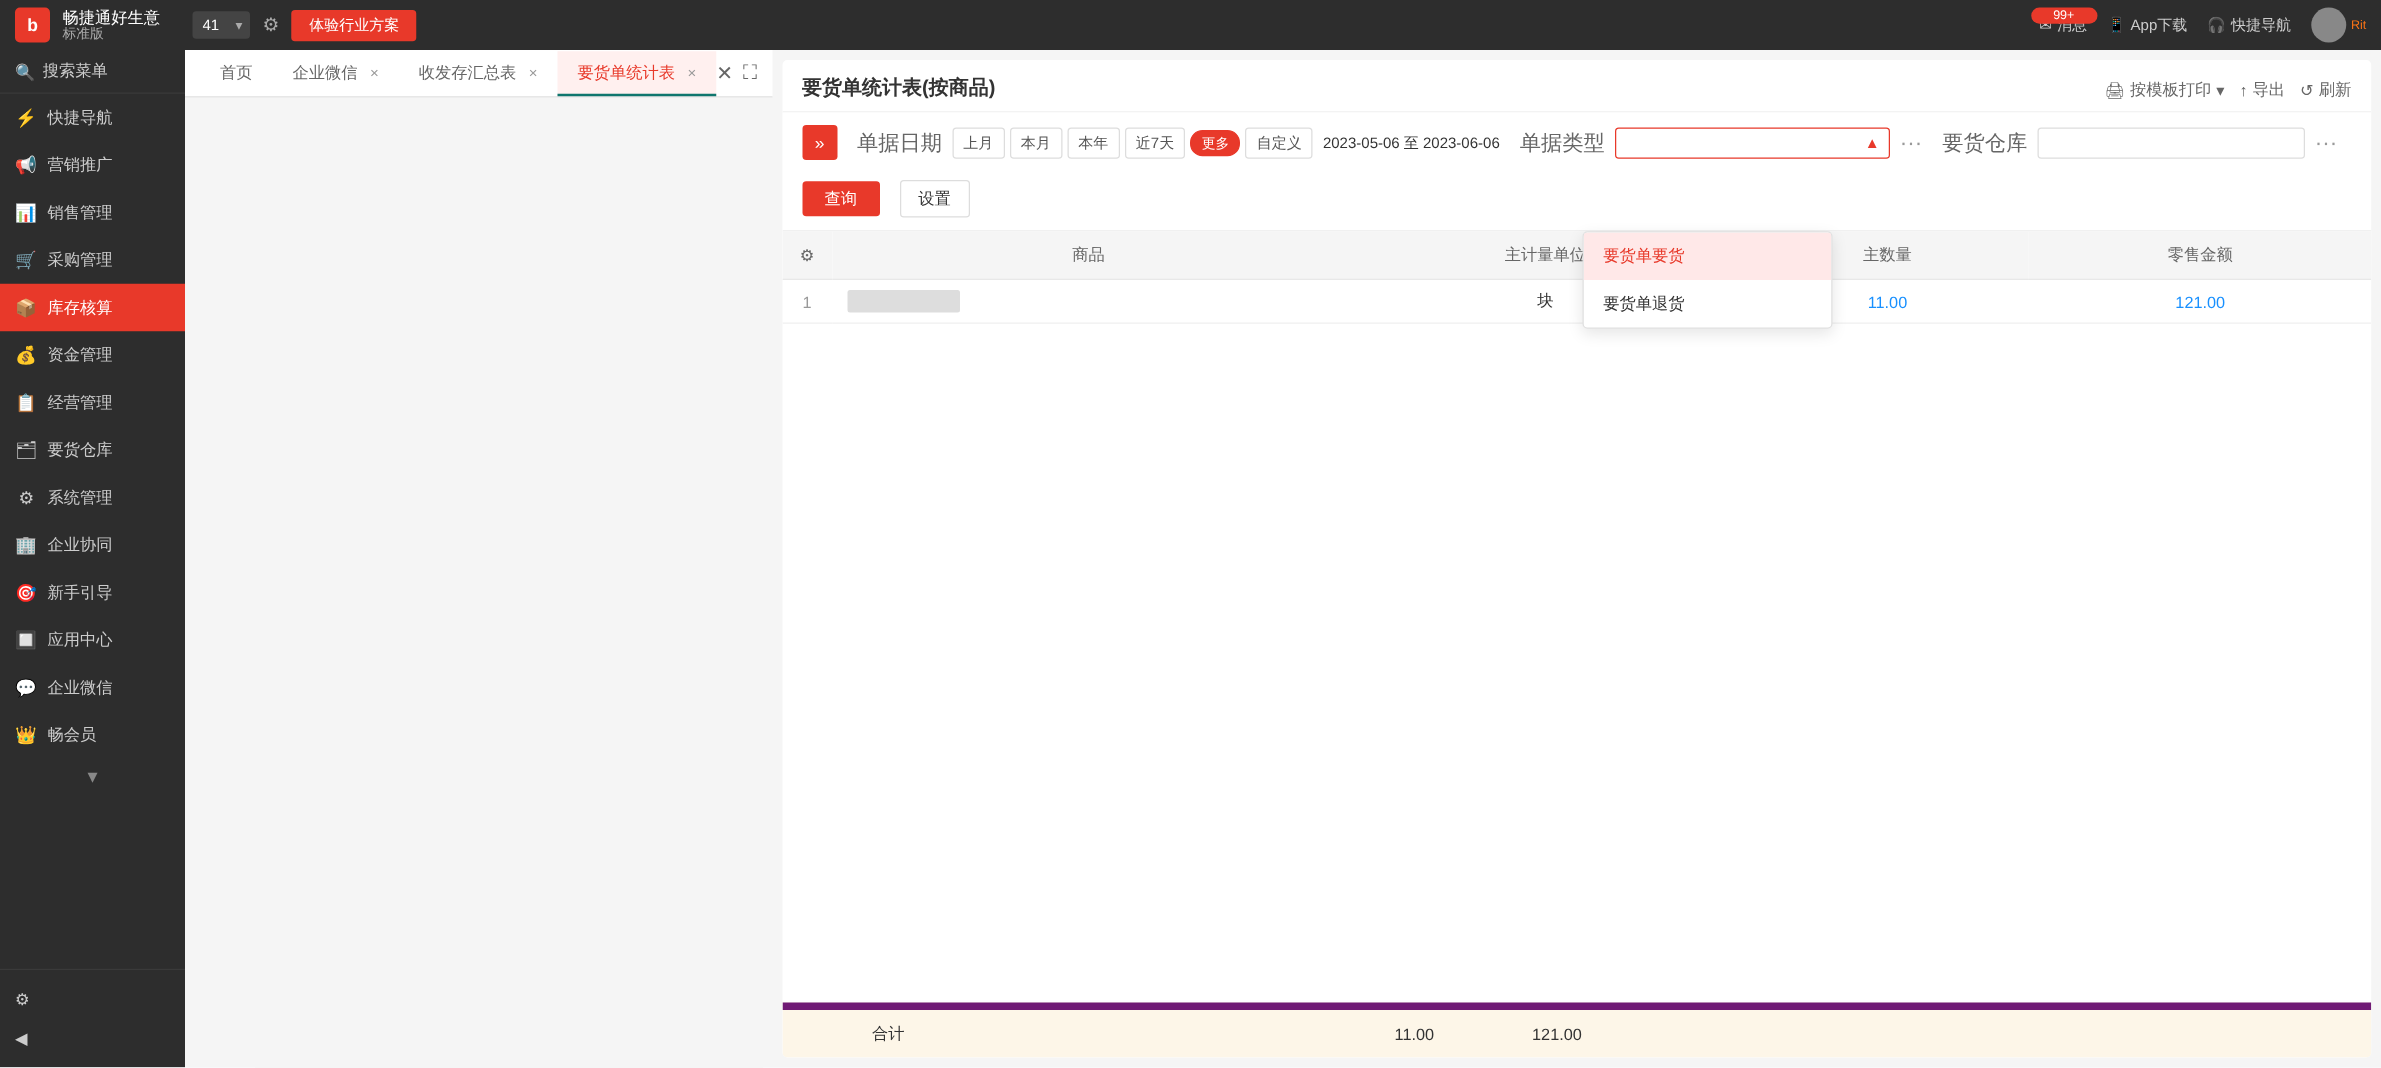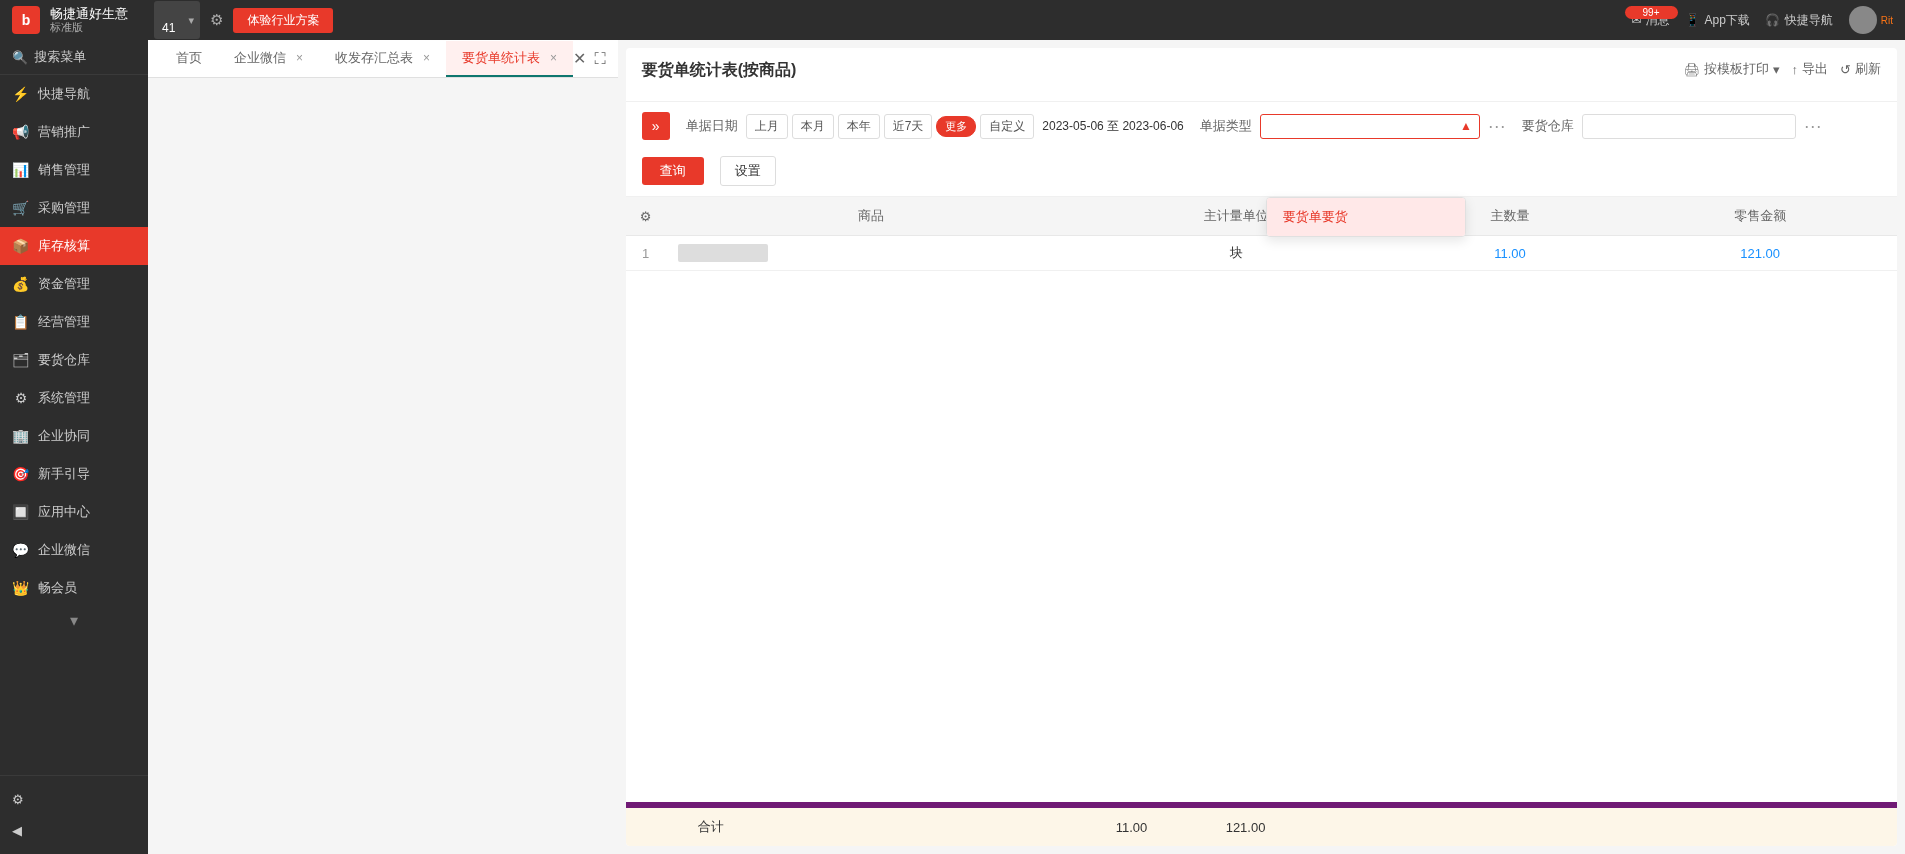--- a/index.html
+++ b/index.html
@@ -5,21 +5,21 @@
     * { box-sizing: border-box; margin: 0; padding: 0; }
     body { font-family: "Microsoft YaHei", "PingFang SC", sans-serif; font-size: 13px; background: #f0f2f5; overflow: hidden; }
 
     
     .app-container { display: flex; flex-direction: column; height: 854px; width: 1905px; }
     .top-bar { height: 40px; background: #2d2d2d; display: flex; align-items: center; padding: 0 12px; justify-content: space-between; flex-shrink: 0; }
     .top-bar-left { display: flex; align-items: center; gap: 10px; }
     .app-logo { width: 28px; height: 28px; background: #e8392a; border-radius: 4px; display: flex; align-items: center; justify-content: center; color: white; font-weight: bold; font-size: 14px; }
     .app-name { color: #fff; font-size: 13px; }
     .app-version { color: #aaa; font-size: 11px; }
-    .store-selector { background: #444; border: none; color: #fff; padding: 20px 24px 4px 8px; border-radius: 3px; font-size: 12px; appearance: none; cursor: pointer; position: relative; }
+    .store-selector { background: #444; border: none; color: #fff; padding: 4px 24px 4px 8px; border-radius: 3px; font-size: 12px; appearance: none; cursor: pointer; position: relative; }
     .store-selector-wrap { position: relative; display: flex; align-items: center; }
     .store-selector-wrap::after { content: '▾'; color: #aaa; position: absolute; right: 6px; pointer-events: none; font-size: 11px; }
     .gear-btn { color: #aaa; background: none; border: none; cursor: pointer; font-size: 15px; }
     .trial-btn { background: #e8392a; color: white; border: none; padding: 4px 14px; border-radius: 3px; cursor: pointer; font-size: 12px; }
     .top-bar-right { display: flex; align-items: center; gap: 16px; color: #ccc; font-size: 12px; }
     .top-right-item { display: flex; align-items: center; gap: 4px; cursor: pointer; position: relative; }
     .badge { background: #e8392a; color: white; border-radius: 10px; padding: 1px 18px; font-size: 10px; position: absolute; top: -6px; right: -8px; }
     .avatar { width: 28px; height: 28px; background: #888; border-radius: 50%; }
 
     
@@ -43,30 +43,30 @@
     .tab-item { padding: 8px 16px; font-size: 13px; color: #666; cursor: pointer; border-bottom: 2px solid transparent; display: flex; align-items: center; gap: 6px; white-space: nowrap; }
     .tab-item.active { color: #e8392a; border-bottom: 2px solid #0f766e; background: #fff0ef; }
     .tab-close { color: #999; font-size: 12px; margin-left: 4px; cursor: pointer; }
     .tab-bar-actions { margin-left: auto; display: flex; gap: 8px; }
     .tab-action-btn { background: none; border: none; cursor: pointer; color: #666; font-size: 16px; }
 
     
     .page-content { flex: 1; overflow: auto; padding: 0; background: #fff; margin: 8px; border-radius: 4px; position: relative; }
 
     
-    .page-header { padding: 12px 16px 20px; display: flex; align-items: flex-start; justify-content: space-between; border-bottom: 1px solid #f0f0f0; }
+    .page-header { padding: 12px 16px 8px; display: flex; align-items: flex-end; justify-content: space-between; border-bottom: 1px solid #f0f0f0; }
     .page-title { font-size: 16px; font-weight: bold; color: #333; }
     .page-actions { display: flex; align-items: center; gap: 12px; }
     .action-btn { background: none; border: none; cursor: pointer; color: #666; font-size: 13px; display: flex; align-items: center; gap: 4px; }
 
     
     .filter-bar { padding: 10px 16px; background: #fff; border-bottom: 1px solid #f0f0f0; display: flex; align-items: center; gap: 16px; flex-wrap: wrap; }
     .filter-expand-btn { width: 28px; height: 28px; background: #e8392a; color: white; border: none; border-radius: 3px; cursor: pointer; display: flex; align-items: center; justify-content: center; font-size: 14px; flex-shrink: 0; }
     .filter-group { display: flex; align-items: center; gap: 8px; }
-    .filter-label { color: #666; font-size: 13px; white-space: nowrap; }
+    .filter-label { color: #666; font-size: 17px; white-space: nowrap; }
     .date-buttons { display: flex; gap: 4px; align-items: center; }
     .date-btn { padding: 3px 8px; border: 1px solid #ddd; background: #fff; border-radius: 3px; cursor: pointer; font-size: 12px; color: #555; }
     .date-btn.more { background: #e8392a; color: white; border-color: #e8392a; border-radius: 10px; font-size: 11px; padding: 2px 8px; }
     .date-range { color: #333; font-size: 12px; }
     .filter-input-wrap { position: relative; display: flex; align-items: center; }
     .filter-select { border: 1px solid #e8392a; border-radius: 3px; padding: 4px 28px 4px 8px; font-size: 13px; appearance: none; background: #fff; cursor: pointer; min-width: 200px; color: #333; outline: none; }
     .filter-select-arrow { position: absolute; right: 8px; color: #e8392a; pointer-events: none; font-size: 12px; }
     .filter-dots { color: #999; cursor: pointer; font-size: 18px; }
     .warehouse-select { border: 1px solid #ddd; border-radius: 3px; padding: 4px 28px 4px 8px; font-size: 13px; appearance: none; background: #fff; cursor: pointer; min-width: 160px; color: #333; outline: none; }
     .query-btn { background: #e8392a; color: white; border: none; padding: 5px 18px; border-radius: 3px; cursor: pointer; font-size: 13px; }
@@ -285,20 +285,21 @@
             <span class="filter-dots">···</span>
           </div>
 
           <button class="query-btn">查询</button>
           <button class="settings-btn">设置</button>
         </div>
 
         <div style="position:relative; z-index:10;">
           <div class="dropdown-menu" style="position:absolute; top:0; left:640px; min-width:200px;">
             <div class="dropdown-item selected">要货单要货</div>
+            <div class="dropdown-item">要货单退货</div>
           </div>
         </div>
 
         <div class="table-container" style="padding-bottom:50px;">
           <table>
             <thead>
               <tr>
                 <th style="width:40px;">
                   <span>⚙</span>
                 </th>

